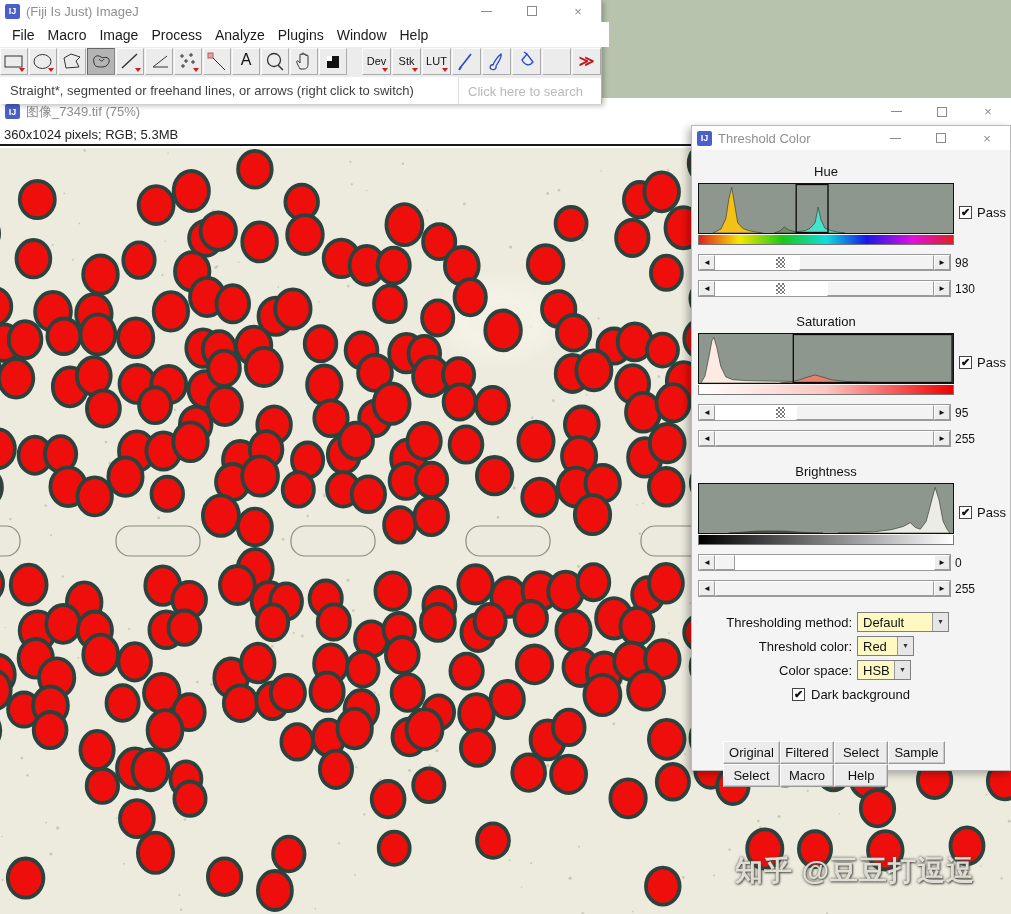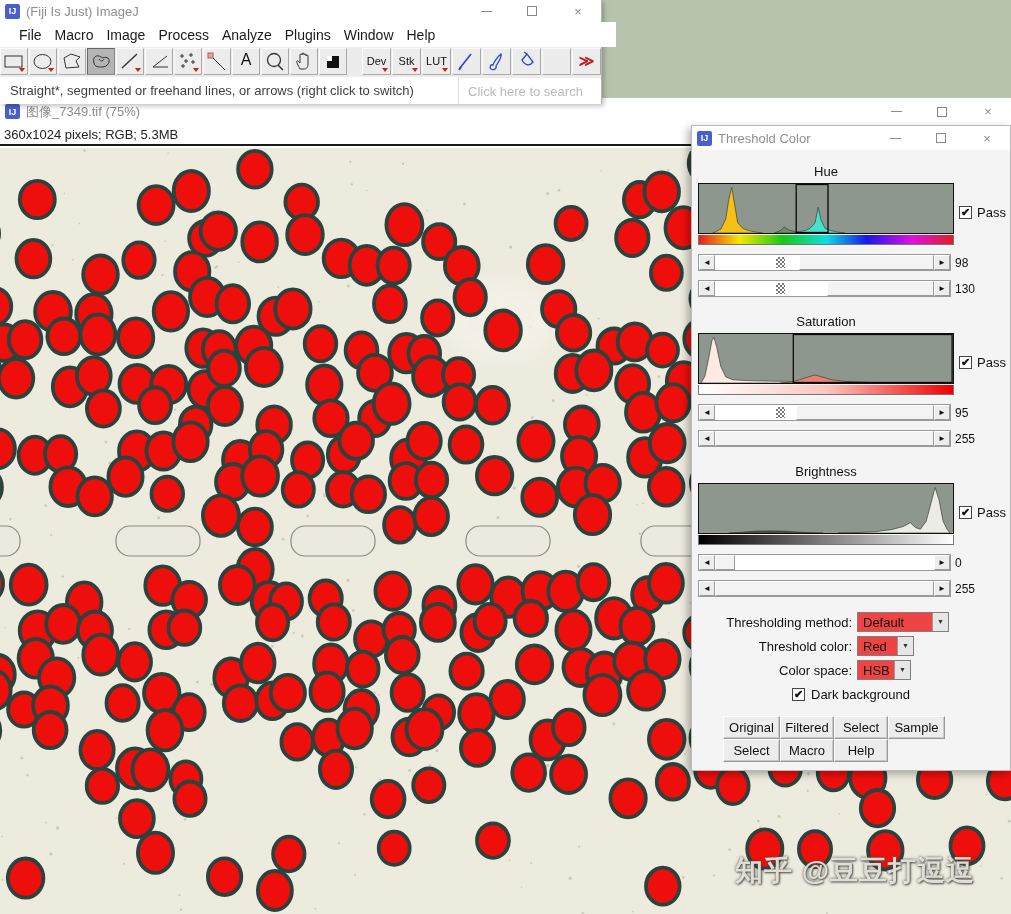--- a/index.html
+++ b/index.html
@@ -22,21 +22,21 @@
   #image-statusbar { position:absolute; left:0; top:27px; width:100%; height:21px; background:#fff;
                      border-bottom:2px solid #1a1a1a; font-size:13px; color:#222; padding:2px 0 0 4px; }
   #image-canvas { position:absolute; left:0; top:50px; width:1011px; height:766px; }
   #specimen { display:block; }
 
   
   #main-window { position:absolute; left:0; top:0; width:602px; height:104px; background:#fff;
                  border-right:1px solid #b5b5b5; border-bottom:1px solid #b5b5b5;
                  box-shadow:2px 2px 5px rgba(0,0,0,0.25); z-index:3; }
   #main-titlebar { position:absolute; left:0; top:0; width:100%; height:22px; display:flex; align-items:center; background:#fff; }
-  #menu-bar { position:absolute; left:15px; top:22px; width:100%; height:25px; display:flex; align-items:center; background:#fff; padding-left:4px; }
+  #menu-bar { position:absolute; left:8px; top:22px; width:100%; height:25px; display:flex; align-items:center; background:#fff; padding-left:4px; }
   .menu-item { font-size:14px; color:#1a1a1a; margin-right:13px; cursor:default; }
   #toolbar { position:absolute; left:0; top:47px; width:100%; height:30px; background:#ececec; }
   .tool-btn { position:absolute; top:1px; width:28px; height:27px; background:#ececec;
               border:1px solid #aaa; border-top-color:#fbfbfb; border-left-color:#fbfbfb; }
   .tool-btn.selected { background:#b4b4b4; border:1px solid #888; border-top-color:#666; border-left-color:#666; }
   .tool-btn svg { position:absolute; left:1px; top:1px; }
   .tool-label { position:absolute; width:100%; text-align:center; top:6px; font-size:11px; color:#111; }
   .dd-tri { position:absolute; right:2px; bottom:2px; width:0; height:0;
             border-left:3px solid transparent; border-right:3px solid transparent; border-top:4px solid #c82020; }
   .more-label { color:#c01818; font-size:15px; font-weight:bold; top:3px; }
@@ -66,27 +66,27 @@
               border-top-color:#fff; border-left-color:#fff; font-size:8px; color:#111; text-align:center; line-height:14px; }
   .sb-thumb { position:absolute; top:0; height:15px; background:#f3f3f3; border:1px solid #9a9a9a;
               border-top-color:#fff; border-left-color:#fff; }
   .sb-tick { position:absolute; top:2px; width:9px; height:11px;
              background-image:linear-gradient(45deg,#777 25%,transparent 25%,transparent 75%,#777 75%),
                               linear-gradient(45deg,#777 25%,transparent 25%,transparent 75%,#777 75%);
              background-size:4px 4px; background-position:0 0,2px 2px; background-color:#fff; }
   .sb-value { position:absolute; left:263px; font-size:12px; color:#111; top:2px; }
   .combo-row { position:absolute; width:100%; height:20px; }
   .combo-row .row-label { position:absolute; left:0; top:3px; width:160px; text-align:right; font-size:13px; color:#111; }
-  .combo { position:absolute; left:165px; top:0; height:20px; background:#ef4444; border:1px solid #7f7f7f; display:flex; }
+  .combo { position:absolute; left:165px; top:0; height:20px; background:#fef9c3; border:1px solid #7f7f7f; display:flex; }
   .combo .val { font-size:13px; color:#111; padding:2px 0 0 5px; flex:1; }
   .combo .dbtn { width:16px; height:100%; background:#e6e6e6; border-left:1px solid #9a9a9a; font-size:7px; color:#333;
                  text-align:center; line-height:18px; }
   #darkbg-row { position:absolute; left:0; top:561px; width:100%; display:flex; justify-content:center; align-items:center; }
   #darkbg-row span.lbl { font-size:13px; color:#111; margin-left:6px; }
-  .btn-row { position:absolute; left:31px; display:flex; }
+  .btn-row { position:absolute; left:31px; display:flex;margin-top:25px; }
   .dlg-btn { height:23px; background:#ececec; border:1px solid #999; border-top-color:#fff; border-left-color:#fff;
              box-shadow:inset -1px -1px 0 #c9c9c9; font-size:13px; color:#111; text-align:center; padding-top:3px; }
 
   
   #watermark { position:absolute; left:735px; top:852px; z-index:5; font-size:28px; font-weight:bold; letter-spacing:1px;
                color:rgba(232,232,226,0.92); text-shadow:0 0 3px rgba(70,70,60,0.9),1px 1px 2px rgba(70,70,60,0.8); }
 </style>
 </head>
 <body>
 

